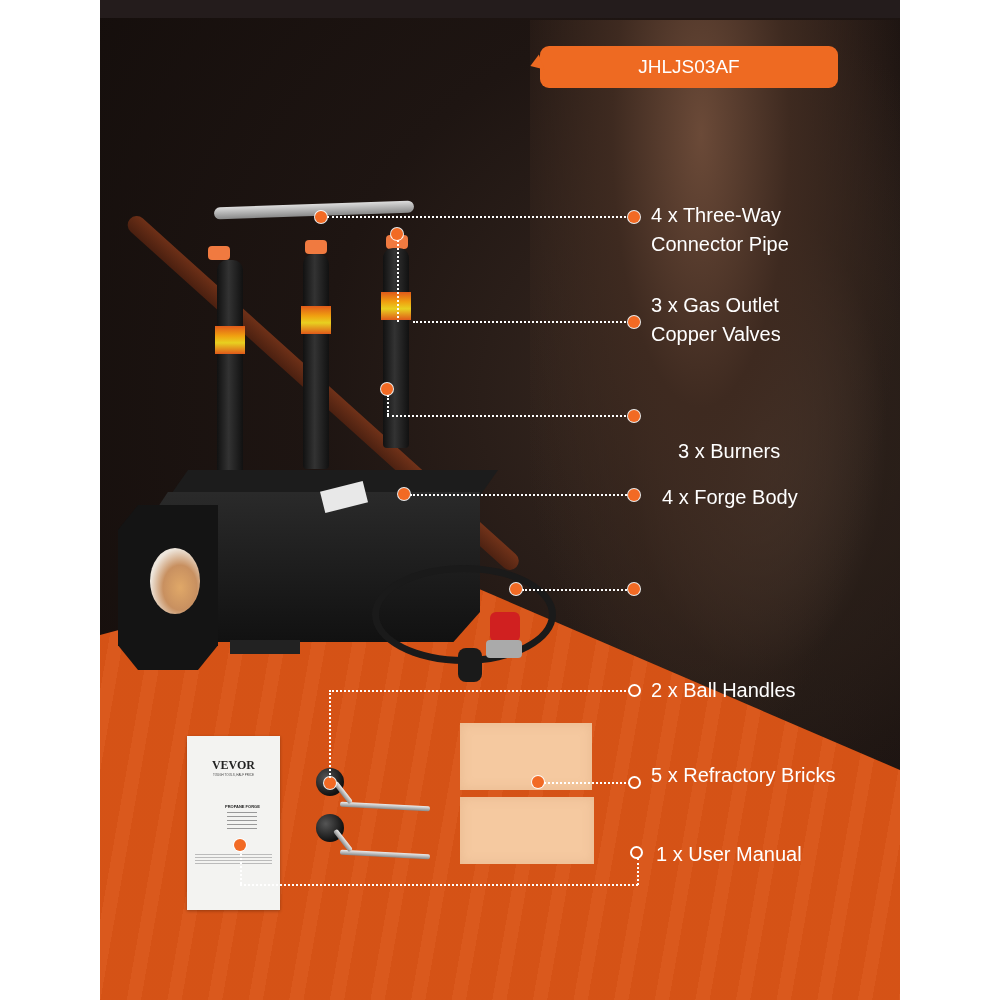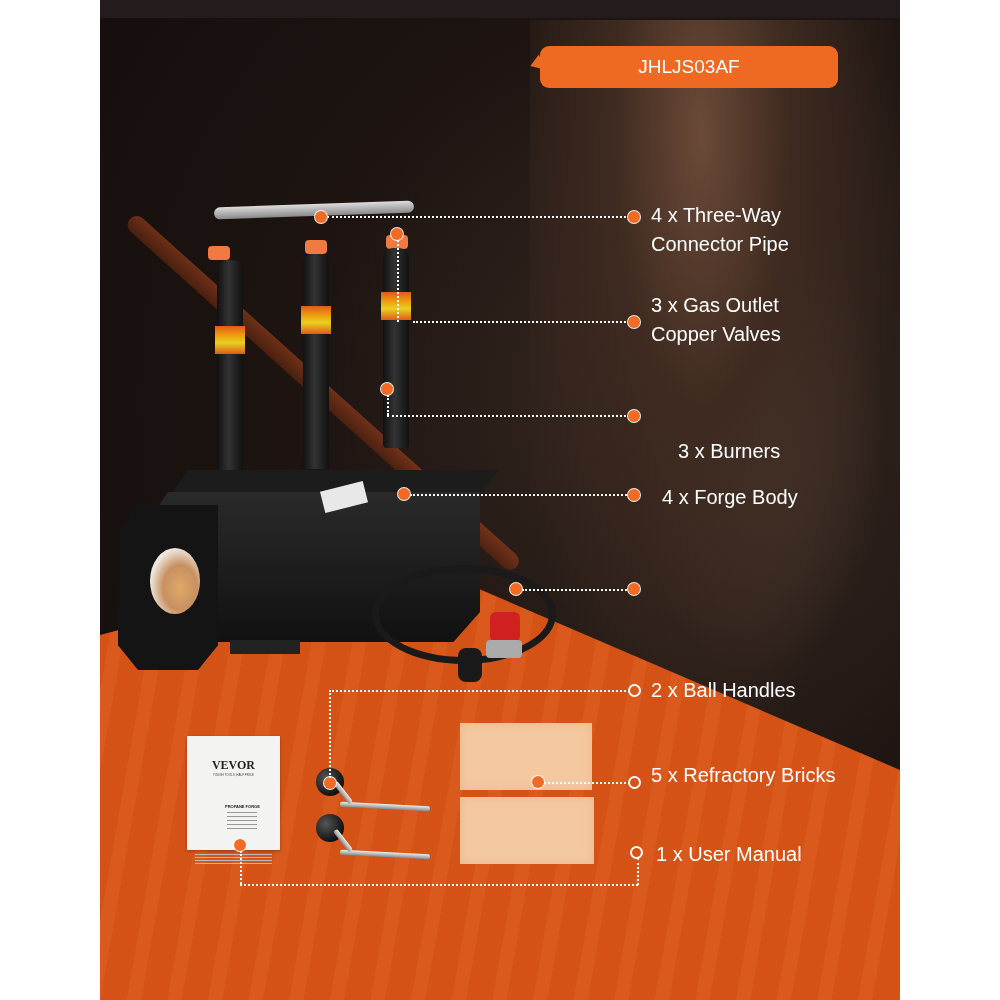--- a/index.html
+++ b/index.html
@@ -39,21 +39,21 @@
   .plate { position: absolute; left: 322px; top: 486px; width: 44px; height: 22px; background: #e8e8e8; transform: rotate(-14deg); }
   .burner { position: absolute; width: 26px; background: linear-gradient(90deg, #111, #333 45%, #111); border-radius: 10px 10px 4px 4px; }
   .burner-band { position: absolute; width: 30px; height: 28px; background: linear-gradient(#e05a1a, #f0a010 35%, #e8d020 60%, #e05a1a); }
   .valve { position: absolute; width: 22px; height: 14px; background: #f07a40; border-radius: 4px; }
   .pipe { position: absolute; left: 214px; top: 204px; width: 200px; height: 12px; background: linear-gradient(#ddd, #888); border-radius: 6px; transform: rotate(-2deg); }
   .hose { position: absolute; left: 372px; top: 565px; width: 170px; height: 85px; border: 7px solid #1a1a1a; border-radius: 50%; }
   .regulator { position: absolute; left: 490px; top: 612px; width: 30px; height: 30px; background: #d02020; border-radius: 6px; }
   .regulator-base { position: absolute; left: 486px; top: 640px; width: 36px; height: 18px; background: #aaa; border-radius: 4px; }
   .connector { position: absolute; left: 458px; top: 648px; width: 24px; height: 34px; background: #1a1a1a; border-radius: 8px; }
 
-  .manual { position: absolute; left: 187px; top: 736px; width: 93px; height: 114px; background: #f3f3f1; box-shadow: 0 1px 3px rgba(0,0,0,.3); }
+  .manual { position: absolute; left: 187px; top: 736px; width: 93px; height: 174px; background: #f3f3f1; box-shadow: 0 1px 3px rgba(0,0,0,.3); }
   .manual .brand { position: absolute; left: 0; top: 22px; width: 100%; text-align: center; font-family: "Liberation Serif", serif; font-weight: 700; font-size: 12px; color: #222; }
   .manual .tag { position: absolute; left: 0; top: 37px; width: 100%; text-align: center; font-size: 3px; color: #444; }
   .manual .title { position: absolute; left: 38px; top: 68px; font-size: 4px; color: #222; font-weight: 700; }
   .manual .lines { position: absolute; left: 40px; top: 76px; width: 30px; height: 18px; background: repeating-linear-gradient(#999 0 1px, transparent 1px 4px); }
   .manual .small { position: absolute; left: 8px; top: 118px; width: 77px; height: 10px; background: repeating-linear-gradient(#bbb 0 1px, transparent 1px 3px); }
 
   .brick { position: absolute; background: #f5c9a0; box-shadow: inset 0 0 12px rgba(200,140,100,.25); }
   .handle-ball { position: absolute; width: 28px; height: 28px; border-radius: 50%; background: radial-gradient(circle at 35% 35%, #555, #111 70%); }
   .handle-rod { position: absolute; height: 5px; background: linear-gradient(#eee, #888); border-radius: 2px; }
 </style>

